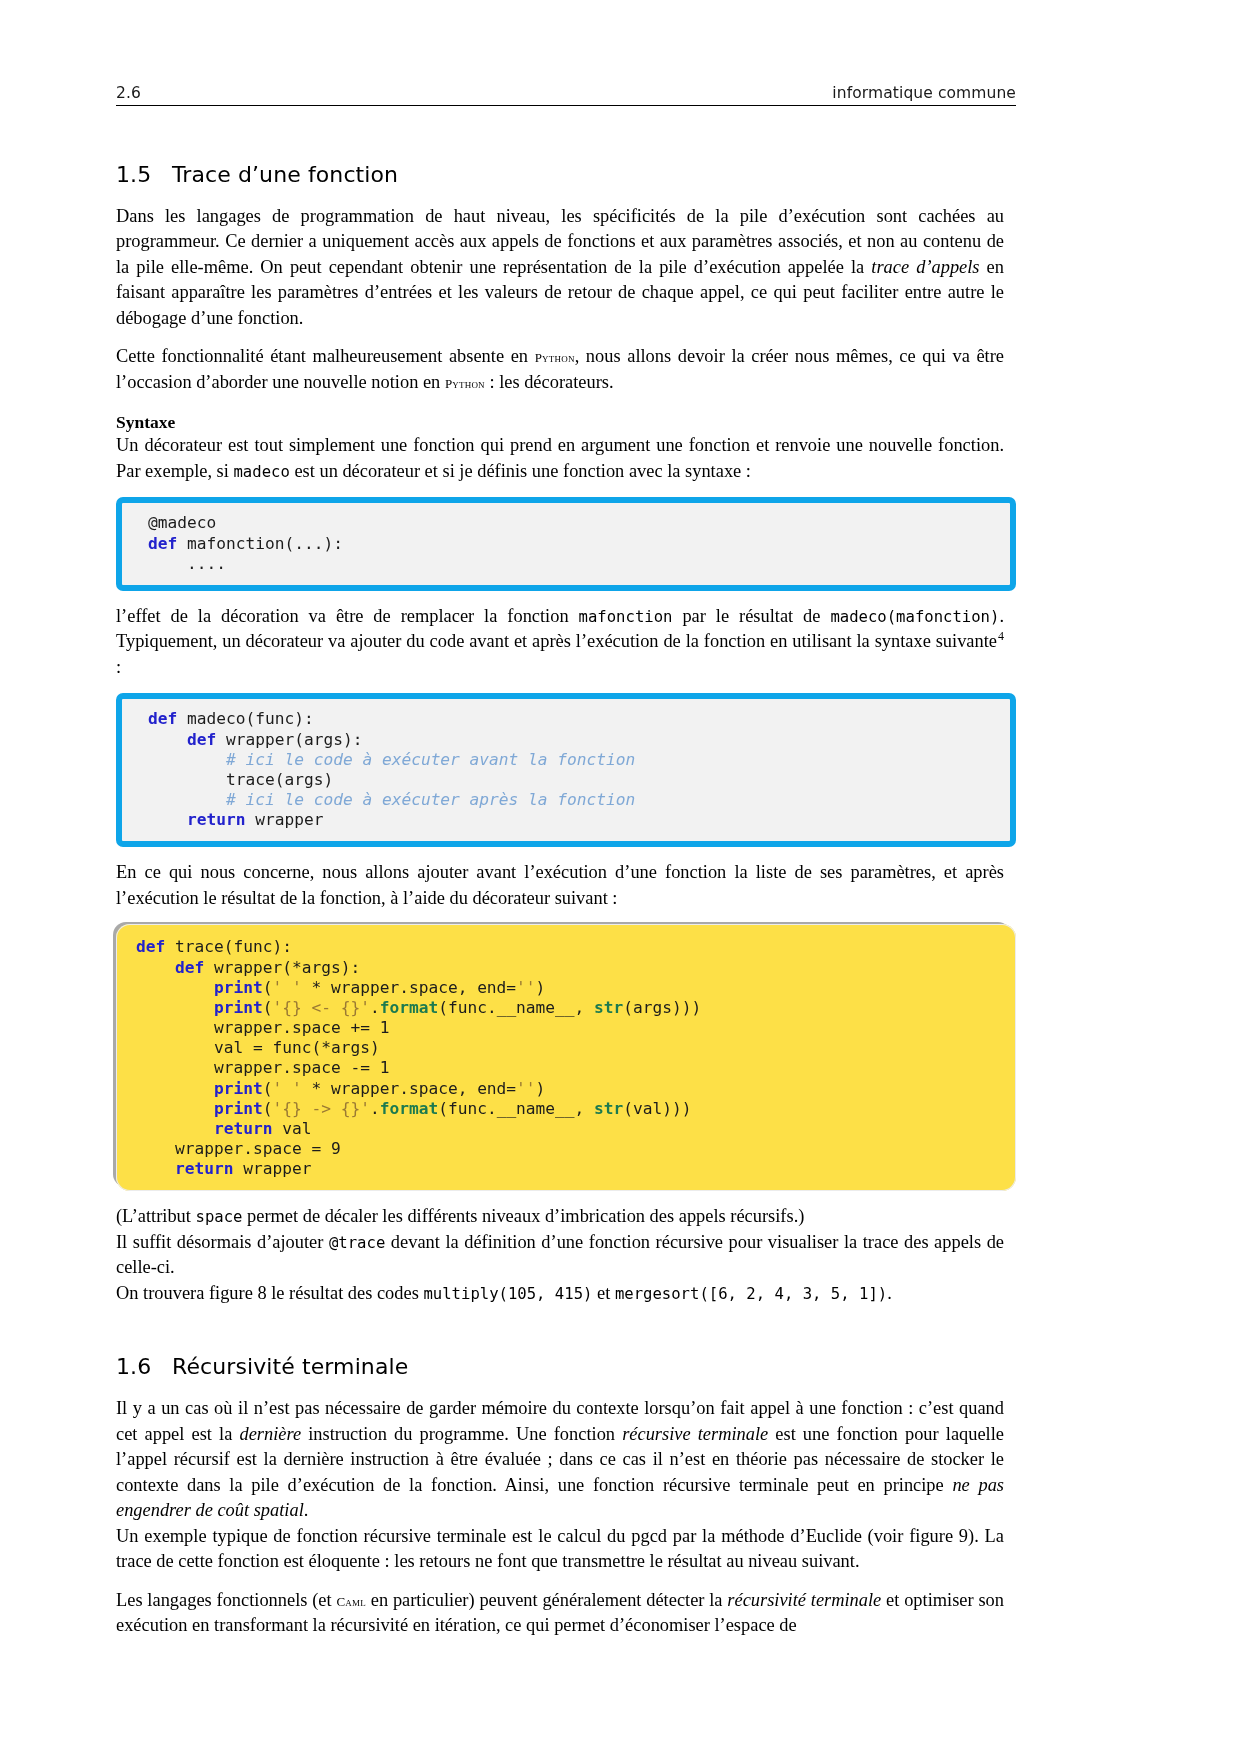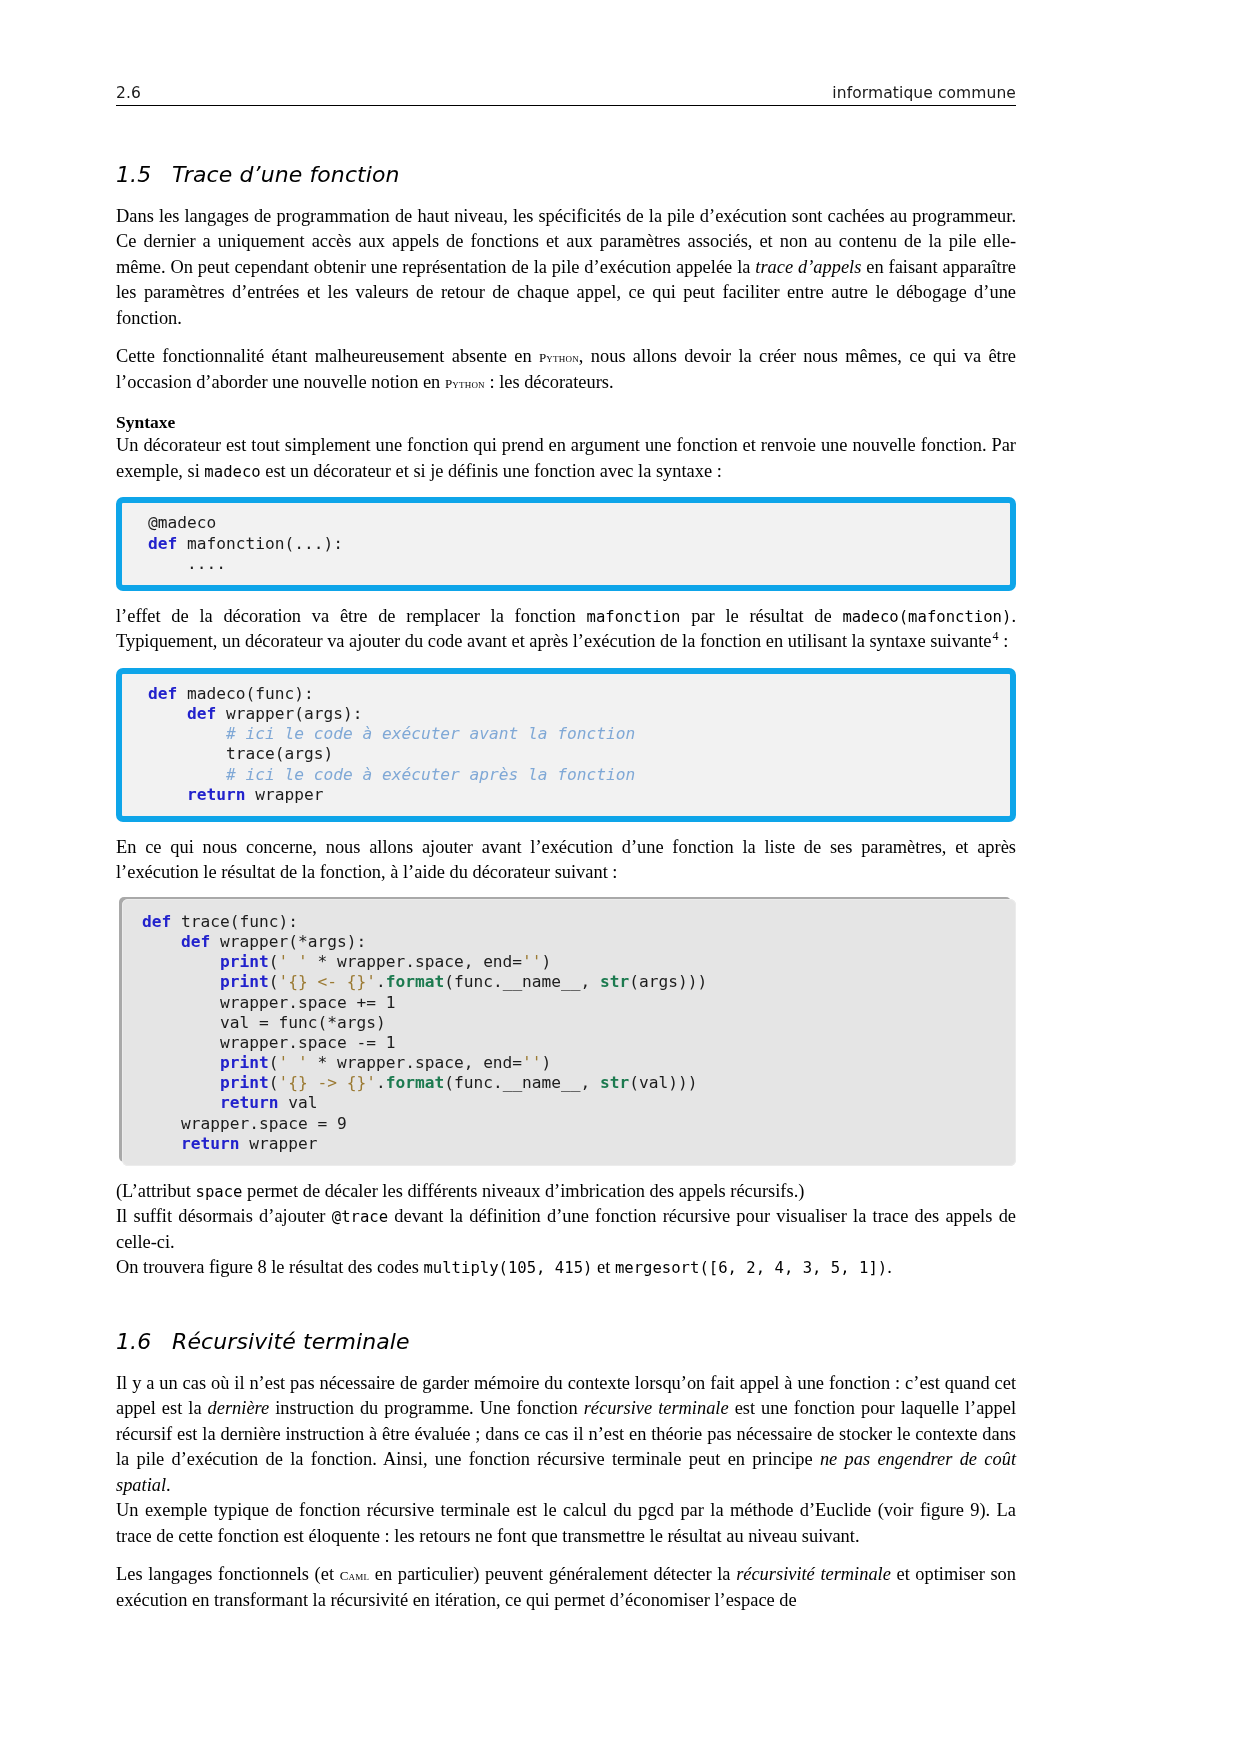--- a/index.html
+++ b/index.html
@@ -48,37 +48,36 @@
   
   h2.section {
     font-family: "DejaVu Sans", sans-serif;
     font-size: 22px;
     font-weight: 400;
     color: #000;
     margin: 0 0 17px 0;
     letter-spacing: 0.1px;
     display: flex;
     align-items: baseline;
-    font-style: italic;
   }
   h2.section .num { width: 56px; flex: none; }
   h2.section.s16 { margin-top: 48px; }
 
   h4.subhead {
     font-family: "Liberation Serif", serif;
     font-size: 17.5px;
     font-weight: bold;
     margin: 17px 0 0 0;
   }
 
   
   p {
     font-size: 18.4px;
     line-height: 1.385;
-    margin: 0 0 0 0;
+    margin: 0 12px 0 0;
     text-align: justify;
     text-justify: inter-word;
     hyphens: none;
   }
   p + p { margin-top: 13px; }
   p.tight { margin-top: 0; }
   .it { font-style: italic; }
   .sc {
     font-variant: small-caps;
     font-size: 13px;
@@ -103,24 +102,24 @@
     padding: 10px 14px 11px 26px;
     margin: 13px 0 13px 0;
     font-family: "DejaVu Sans Mono", monospace;
     font-size: 16.2px;
     line-height: 1.245;
     white-space: pre;
     overflow: hidden;
     color: #1c1c1c;
   }
   .codeblock.shadowed {
-    margin-left: 6px;
+    margin-left: 0px;
     border: none;
-    border-radius: 6px;
-    background: #e5e5e5;
+    border-radius: 14px;
+    background: #fde047;
     box-shadow:
       -4px -3px 0 -1px #a9a9a9,
       inset 0 0 0 1px #ececec;
     padding: 13px 14px 12px 20px;
   }
   .codeblock .ln { display: block; min-height: 20px; }
   .kw   { color: #2222cc; font-weight: bold; }
   .bi   { color: #1c7a4f; font-weight: bold; }
   .str  { color: #9b7a33; }
   .cmt  { color: #7fa8d6; font-style: italic; }

